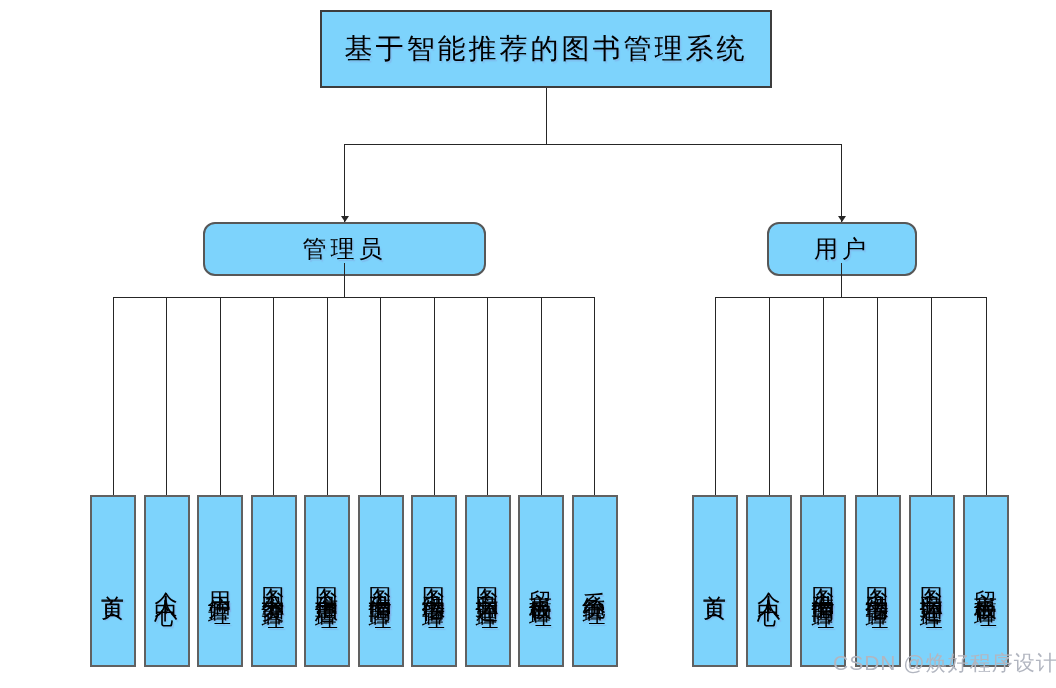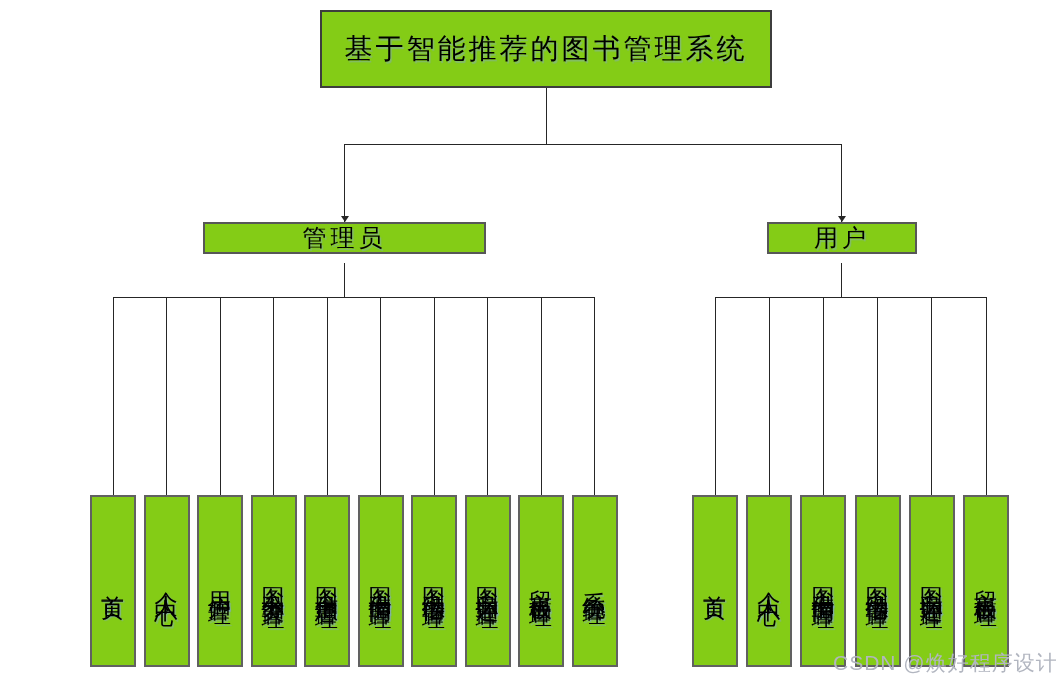--- a/index.html
+++ b/index.html
@@ -14,37 +14,38 @@
     position:relative;
     width:1056px;height:688px;
     background:var(--bg);
     overflow:hidden;
     font-family:"Liberation Sans", sans-serif;
     color:var(--text);
   }
   .box{
     position:absolute;
     box-sizing:border-box;
-    background:#84cc16;
+    background:#7dd3fc;
     border:2px solid var(--border);
     display:flex;
     align-items:center;
     justify-content:center;
     text-align:center;
   }
   .title-box{
     left:320px;top:10px;width:452px;height:78px;
     border-color:#3d3d3d;
     font-size:28px;
     letter-spacing:3px;
   }
   .branch-box{
-    top:222px;height:32px;
+    top:222px;height:54px;
     font-size:24px;
     letter-spacing:4px;
+    border-radius:12px;
   }
   .branch-admin{left:203px;width:283px;}
   .branch-user{left:767px;width:150px;justify-content:center;}
   .leaf-box{
     top:495px;width:46px;height:172px;
     border-width:2px;
     border-color:#616161;
   }
   .vtext{
     writing-mode:vertical-rl;

